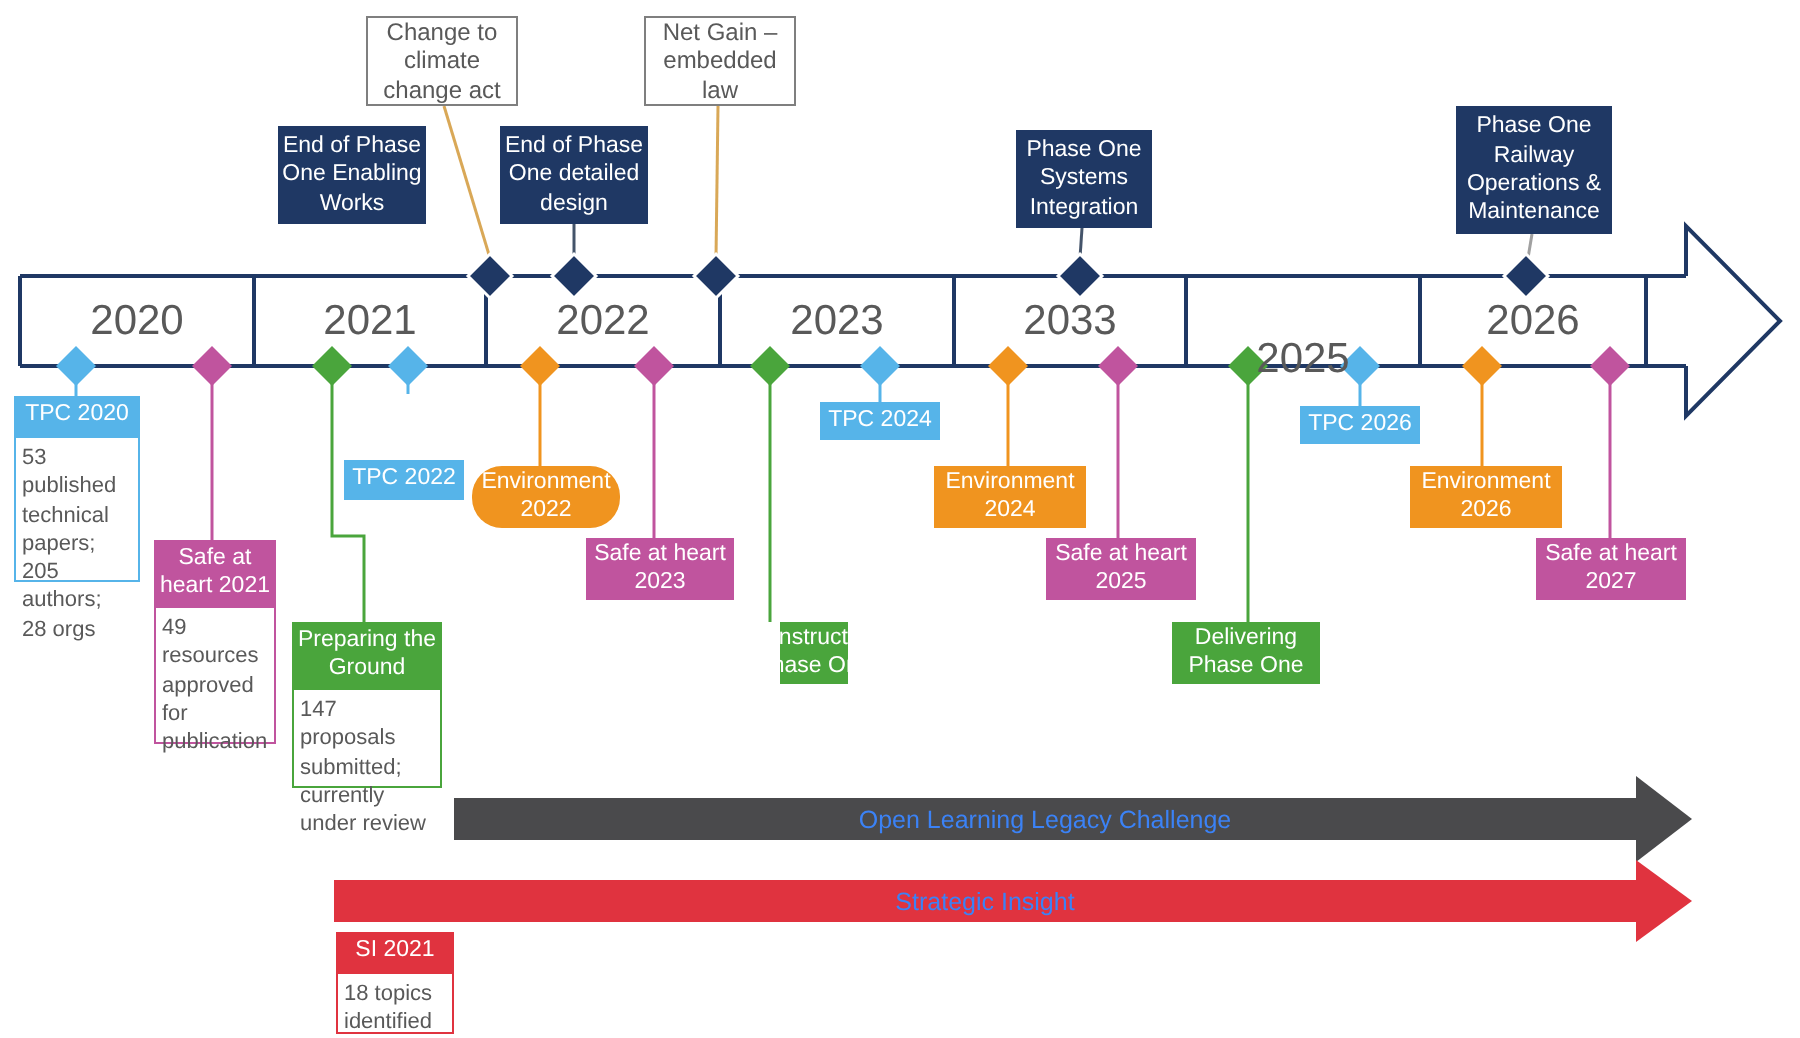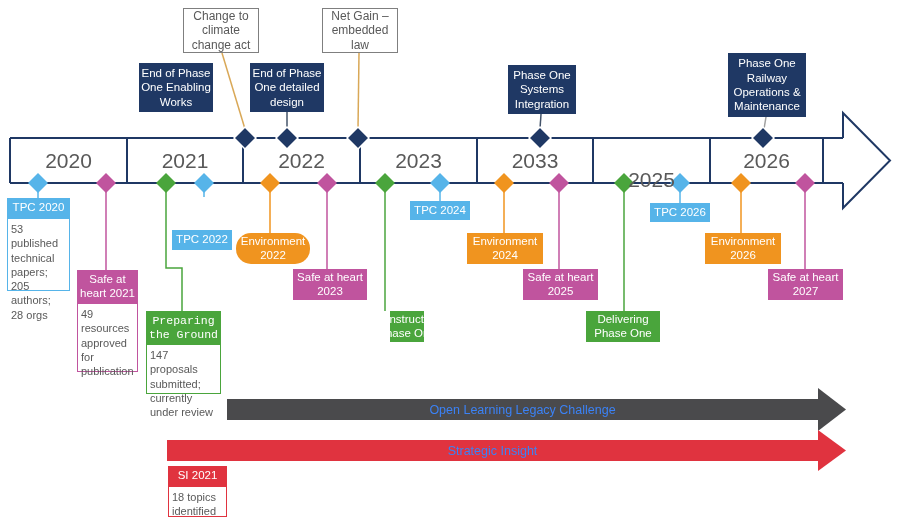--- a/index.html
+++ b/index.html
@@ -114,21 +114,21 @@
   <div class="abs evt" style="left:77px;top:270px;width:61px;">
     <div class="hdr magenta" style="height:33px;">Safe at heart 2021</div>
     <div class="detail magenta" style="height:69px;">49 resources approved for publication</div>
   </div>
 
   <div class="abs evt" style="left:172px;top:197px;width:60px;margin-top:33px;">
     <div class="hdr blue" style="height:20px;">TPC 2022</div>
   </div>
 
   <div class="abs evt" style="left:146px;top:311px;width:75px;">
-    <div class="hdr green" style="height:33px;font-family:Liberation Mono, monospace;">Preparing the Ground</div>
+    <div class="hdr green" style="height:33px;">Preparing the Ground</div>
     <div class="detail green" style="height:50px;">147 proposals submitted; currently under review</div>
   </div>
 
   <div class="abs evt" style="left:236px;top:233px;width:74px;">
     <div class="hdr orange" style="height:31px;border-radius:15px;">Environment 2022</div>
   </div>
 
   <div class="abs evt" style="left:293px;top:269px;width:74px;">
     <div class="hdr magenta" style="height:31px;">Safe at heart 2023</div>
   </div>

